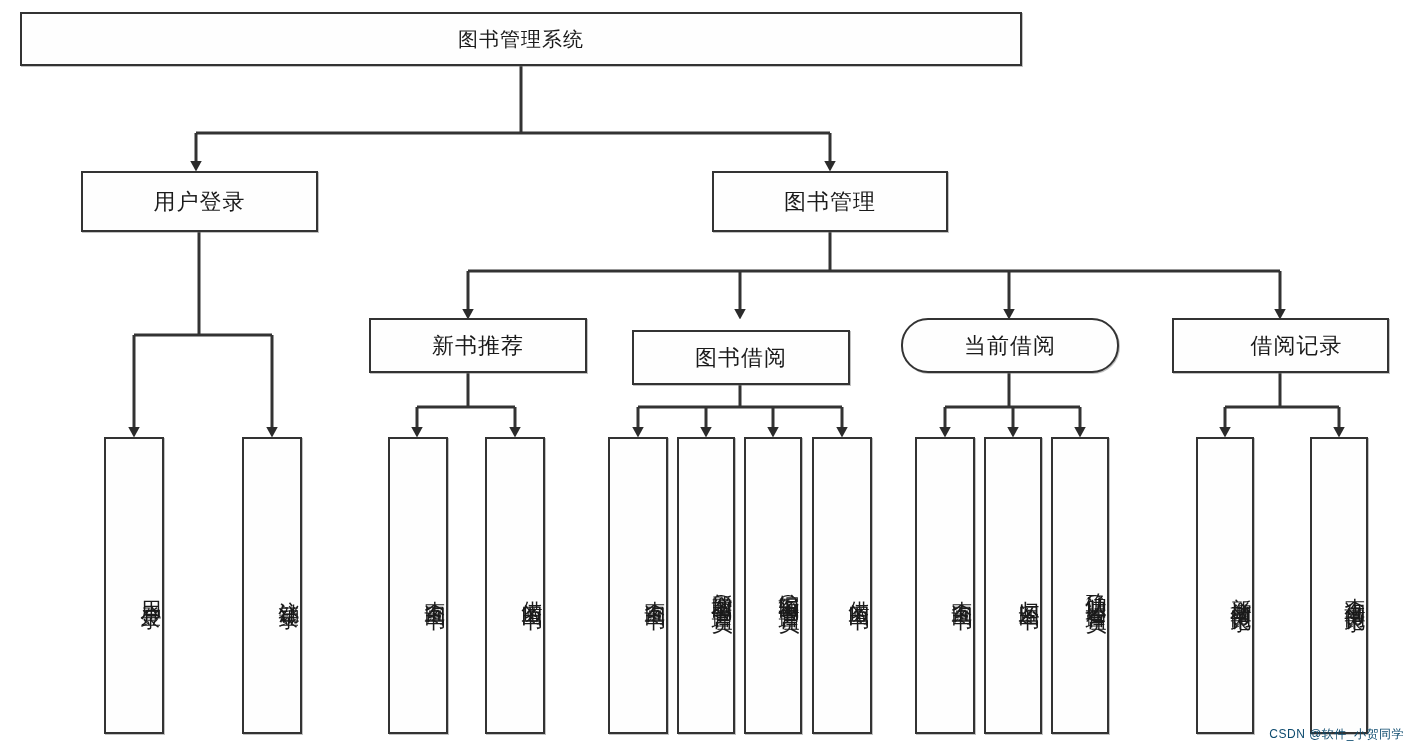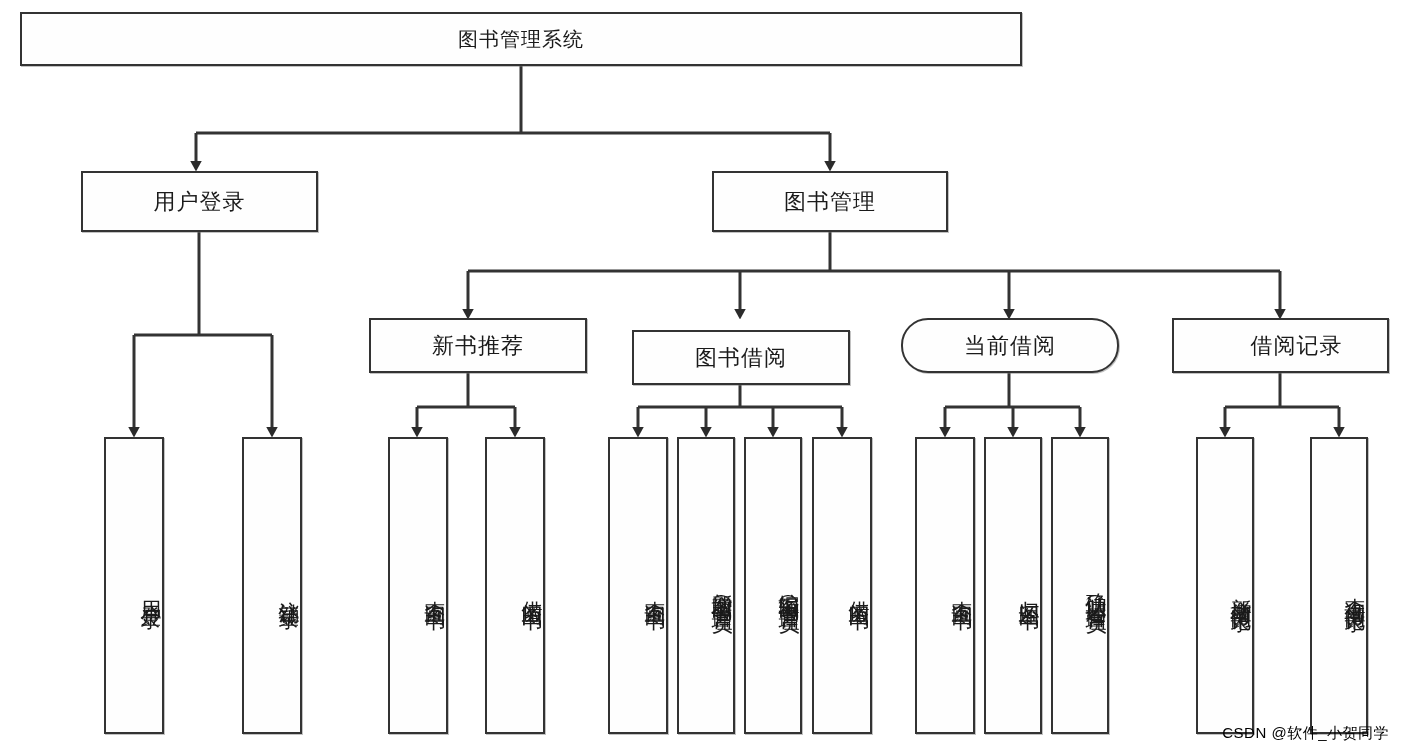--- a/index.html
+++ b/index.html
@@ -51,24 +51,24 @@
     align-items: flex-start;
     justify-content: center;
   }
   .node.v .lbl {
     writing-mode: vertical-rl;
     text-orientation: upright;
     white-space: nowrap;
   }
   .watermark {
     position: absolute;
-    right: 16px;
+    right: 1px;
     bottom: 4px;
-    font-size: 15px;
-    color: #000000;
+    font-size: 12px;
+    color: #0c4a6e;
     letter-spacing: 0.5px;
     white-space: nowrap;
   }
 </style>
 </head>
 <body>
 
 <div id="canvas">
 
   <svg id="wires" viewBox="0 0 1405 747">

